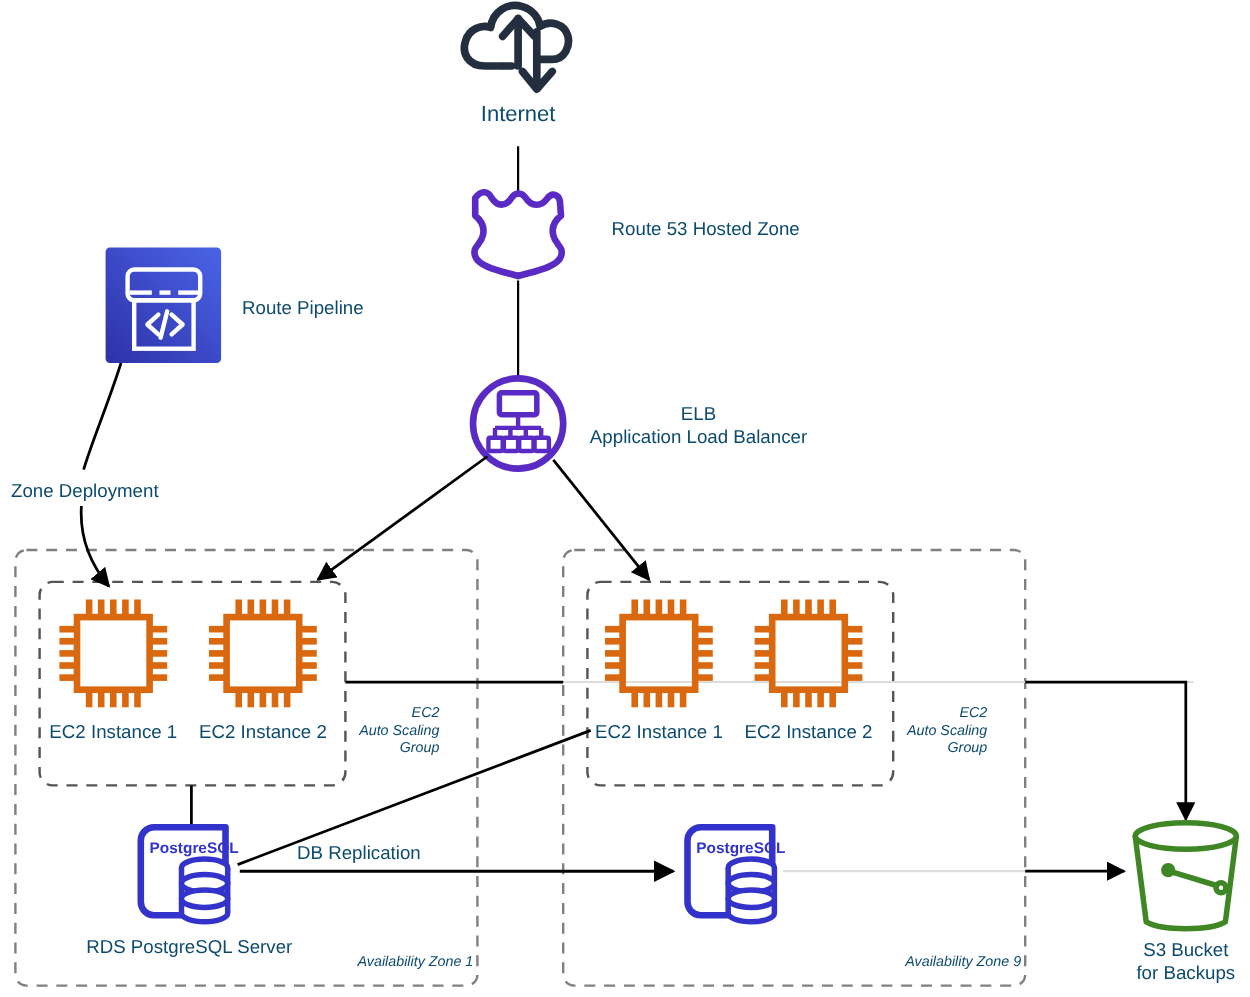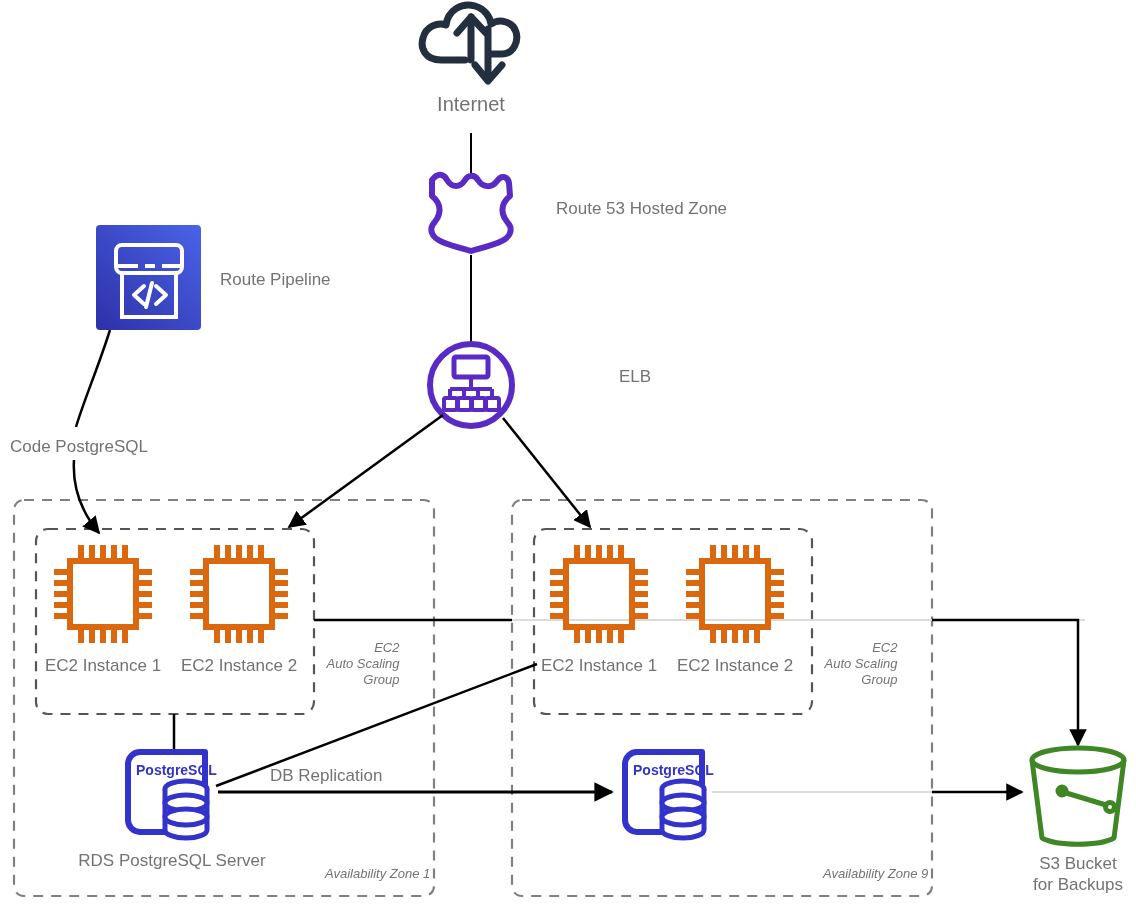--- a/index.html
+++ b/index.html
@@ -22,21 +22,21 @@
     position: absolute;
     left: 0;
     top: 0;
     width: 1136px;
     height: 906px;
   }
   .lbl {
     position: absolute;
     font-size: 17px;
     line-height: 21px;
-    color: #737373;
+    color: #0c4a6e;
     white-space: pre;
   }
   .lbl-center {
     text-align: center;
     transform: translateX(-50%);
   }
   .lbl-italic {
     font-style: italic;
     font-size: 13px;
     line-height: 16px;
@@ -287,24 +287,25 @@
       <circle cx="1062" cy="791" r="4" fill="#3F8624"></circle>
       <circle cx="1110" cy="807" r="4.5"></circle>
     </g>
   </svg>
 
   <div class="lbl lbl-center" style="left:471px; top:94px; font-size:20px;">Internet</div>
 
   <div class="lbl" style="left:556px; top:198px;">Route 53 Hosted Zone</div>
 
   <div class="lbl lbl-center" style="left:635px; top:366px;">ELB</div>
+  <div class="lbl lbl-center" style="left:635px; top:387px;">Application Load Balancer</div>
 
   <div class="lbl" style="left:220px; top:269px;">Route Pipeline</div>
 
-  <div class="lbl" style="left:10px; top:436px;">Code PostgreSQL</div>
+  <div class="lbl" style="left:10px; top:436px;">Zone Deployment</div>
 
   <div class="lbl lbl-center" style="left:103px; top:655px;">EC2 Instance 1</div>
   <div class="lbl lbl-center" style="left:239px; top:655px;">EC2 Instance 2</div>
 
   <div class="lbl lbl-center" style="left:599px; top:655px;">EC2 Instance 1</div>
   <div class="lbl lbl-center" style="left:735px; top:655px;">EC2 Instance 2</div>
 
   <div class="lbl lbl-italic multiline" style="left:363px; top:640px;">EC2
 Auto Scaling
 Group</div>

